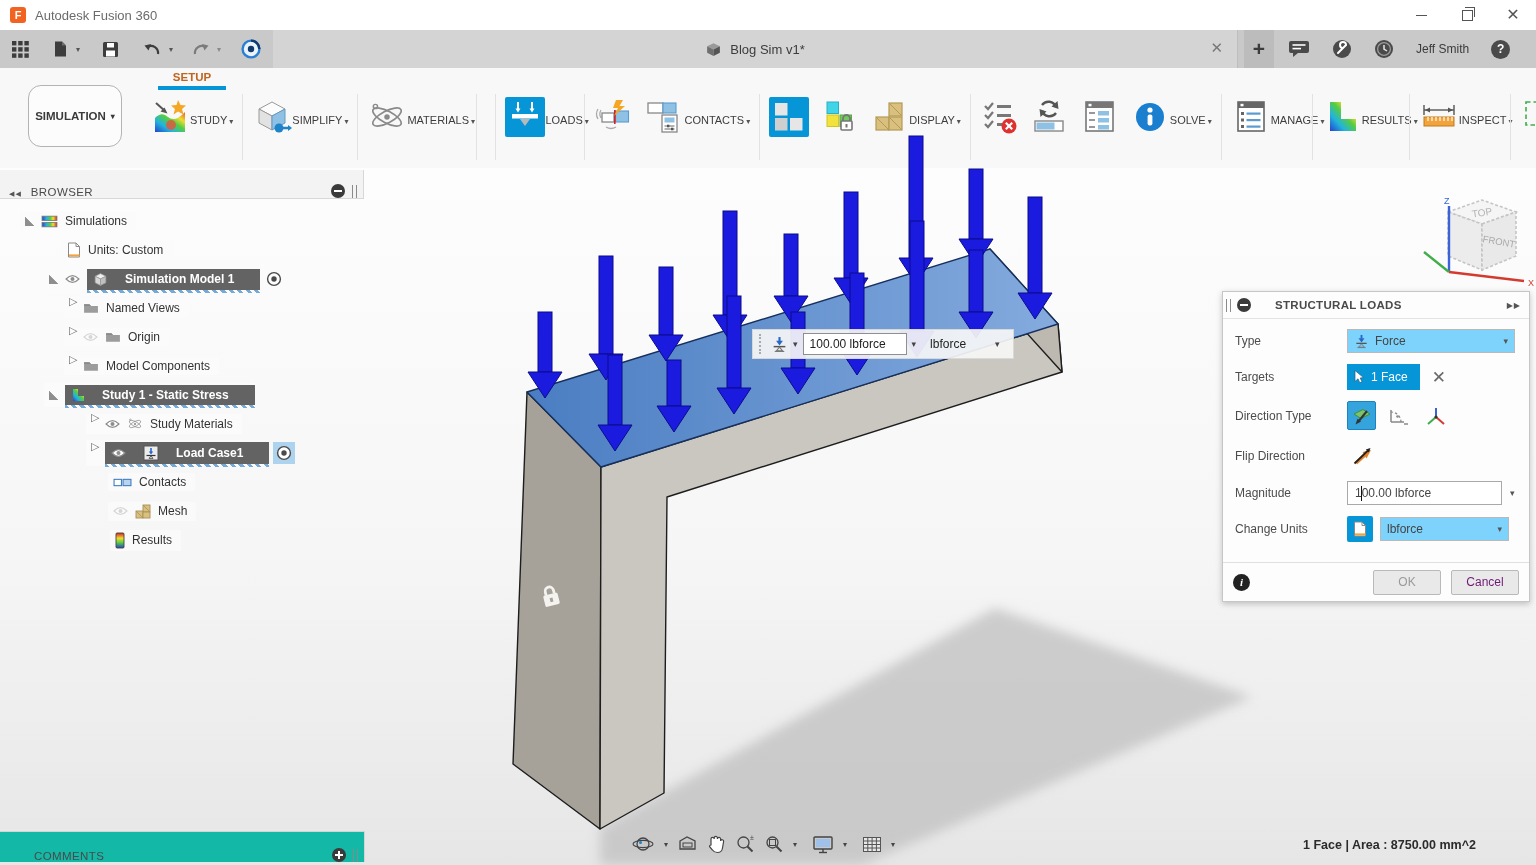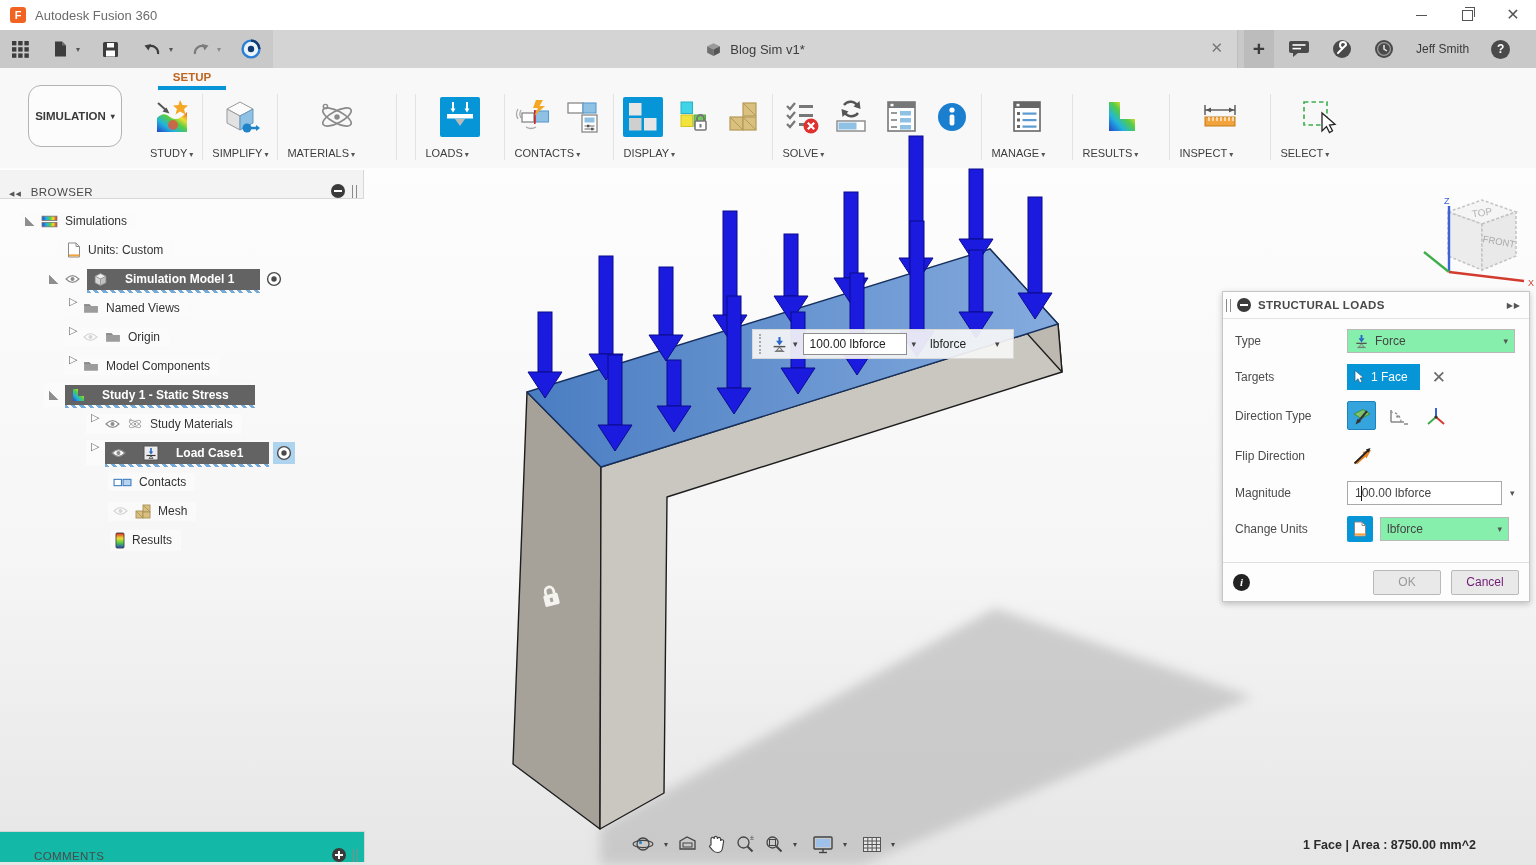--- a/index.html
+++ b/index.html
@@ -34,21 +34,21 @@
   .help-circle{width:19px;height:19px;border-radius:50%;background:#4a4a4a;color:#fff;font-size:12px;font-weight:bold;
                display:flex;align-items:center;justify-content:center}
 
   
   .ribbon{position:absolute;left:0;top:68px;width:1536px;height:100px;background:#f8f8f8;border-bottom:1px solid #dcdcdc}
   .sim-btn{position:absolute;left:28px;top:17px;width:92px;height:60px;border:1px solid #b3b3b3;border-radius:13px;background:#fcfcfc;
            display:flex;align-items:center;justify-content:center;font-size:11.5px;font-weight:bold;color:#3a3a3a}
   .setup-tab{position:absolute;left:158px;top:3px;width:68px;text-align:center;font-size:11.5px;font-weight:bold;color:#c0641e;
              padding-bottom:3px;border-bottom:4px solid #0696d7}
   .groups{position:absolute;left:150px;top:24px;display:flex;align-items:flex-start;height:74px}
-  .rgroup{display:flex;flex-direction:column;}
+  .rgroup{display:flex;flex-direction:row;align-items:center}
   .rgroup .icons{display:flex;align-items:center;justify-content:center;gap:10px;height:50px}
   .rgroup .glabel{font-size:11px;color:#3d3d3d;margin-top:5px;white-space:nowrap}
   .rgroup .glabel .dd{font-size:8px;color:#555;margin-left:2px}
   .gsep{width:1px;height:66px;background:#e2e2e2;margin:2px 9px 0 9px}
   .icon40{width:40px;height:40px}
   .icon40.active{background:#0696d7;border-radius:2px}
 
   
   .canvas-bg{position:absolute;left:0;top:168px;width:1536px;height:697px;
              background:linear-gradient(180deg,#fdfdfd 0%,#f6f6f6 55%,#e6e6e6 100%)}
@@ -74,26 +74,26 @@
   .tri-col-o{width:7px;height:11px;position:relative}
   .tri-col-o:before{content:"▷";font-size:11px;color:#666;position:absolute;top:-8px;left:0}
   .radio-pill{background:rgba(250,250,250,.88);padding:2px;border-radius:1px;display:flex}
   .radio-blue{background:#aed3ee;padding:3px;display:flex}
 
   
   .dialog{position:absolute;left:1222px;top:291px;width:306px;background:#fdfdfd;border:1px solid #c6c6c6;
           box-shadow:0 2px 6px rgba(0,0,0,.22);z-index:3;font-size:12px;color:#444}
   .dlg-head{height:26px;display:flex;align-items:center;border-bottom:1px solid #e3e3e3;color:#3d3d3d;font-size:11.5px;letter-spacing:.3px}
   .dlg-head .grip{margin:0 6px 0 3px}
-  .dlg-title{margin-left:7px;font-weight:bold;color:#4a4a4a}
+  .dlg-title{margin-left:24px;font-weight:bold;color:#4a4a4a}
   .dlg-exp{margin-left:auto;margin-right:8px;font-size:8px;color:#555;letter-spacing:1px}
   .dlg-body{padding:10px 12px 4px 12px}
   .drow{display:flex;align-items:center;margin-bottom:11px}
   .dlabel{width:112px;flex:none;color:#4c4c4c}
-  .select-box{height:24px;border:1px solid #b9b9b9;background:#86efac;display:flex;align-items:center;padding:0 6px;gap:6px;box-sizing:border-box}
+  .select-box{height:24px;border:1px solid #b9b9b9;background:#7dd3fc;display:flex;align-items:center;padding:0 6px;gap:6px;box-sizing:border-box}
   .select-box .dd{margin-left:auto;font-size:9px;color:#555}
   .chip-blue{height:26px;background:#0696d7;color:#fff;display:flex;align-items:center;gap:6px;padding:0 12px 0 7px;font-size:12px}
   .x-btn{margin-left:12px;color:#6a6a6a;font-size:17px}
   .dt-btn{width:27px;height:27px;border:1px solid transparent;display:flex;align-items:center;justify-content:center;margin-right:8px}
   .dt-btn.active{background:#35a3dc;border-color:#1b84bf;border-radius:2px}
   .mag-input{width:155px;height:24px;border:1px solid #a9a9a9;background:#fff;display:flex;align-items:center;
              padding:0 7px;box-sizing:border-box;position:relative}
   .mag-input .caret-line{position:absolute;left:13px;top:4px;width:1px;height:15px;background:#111}
   .unit-iconbtn{width:26px;height:26px;background:#0696d7;border-radius:2px;display:flex;align-items:center;justify-content:center;margin-right:7px}
   .dlg-foot{border-top:1px solid #e0e0e0;height:38px;display:flex;align-items:center;padding:0 10px;gap:10px}

